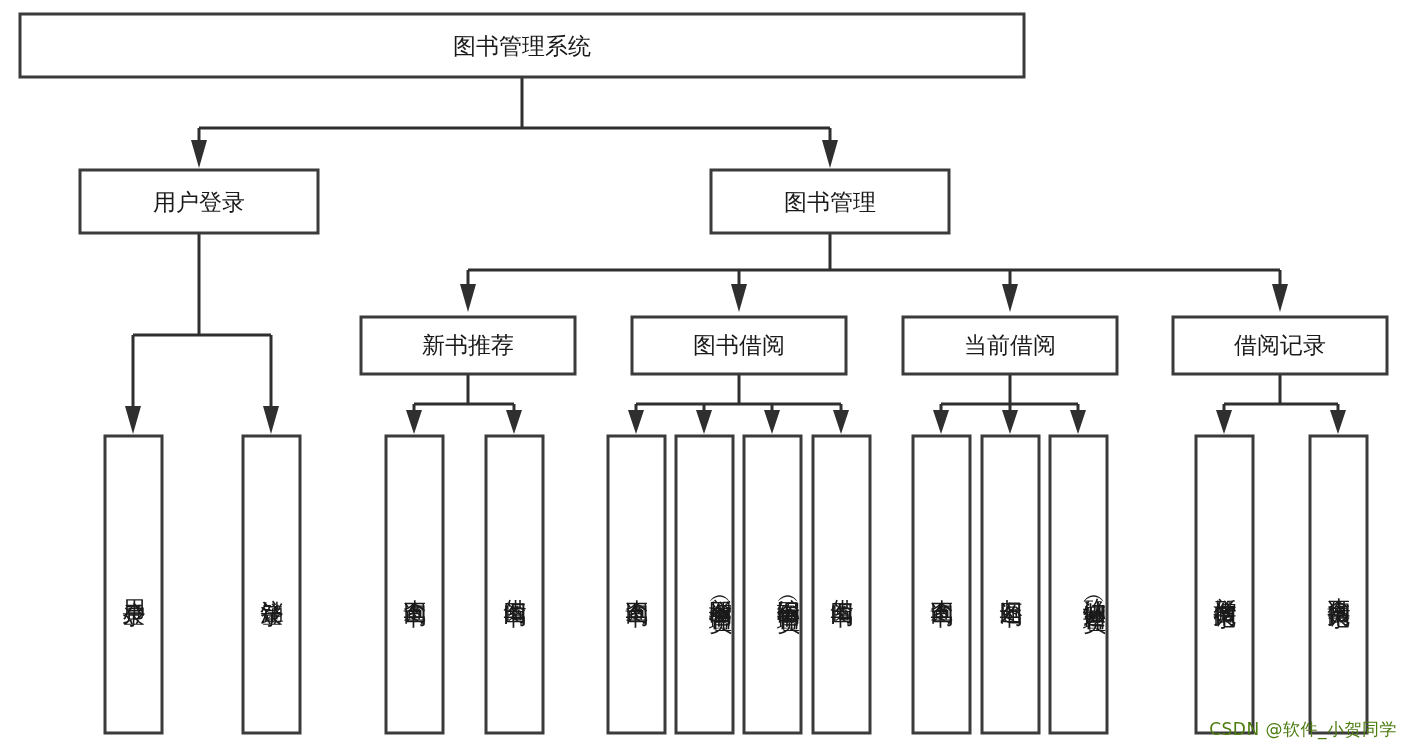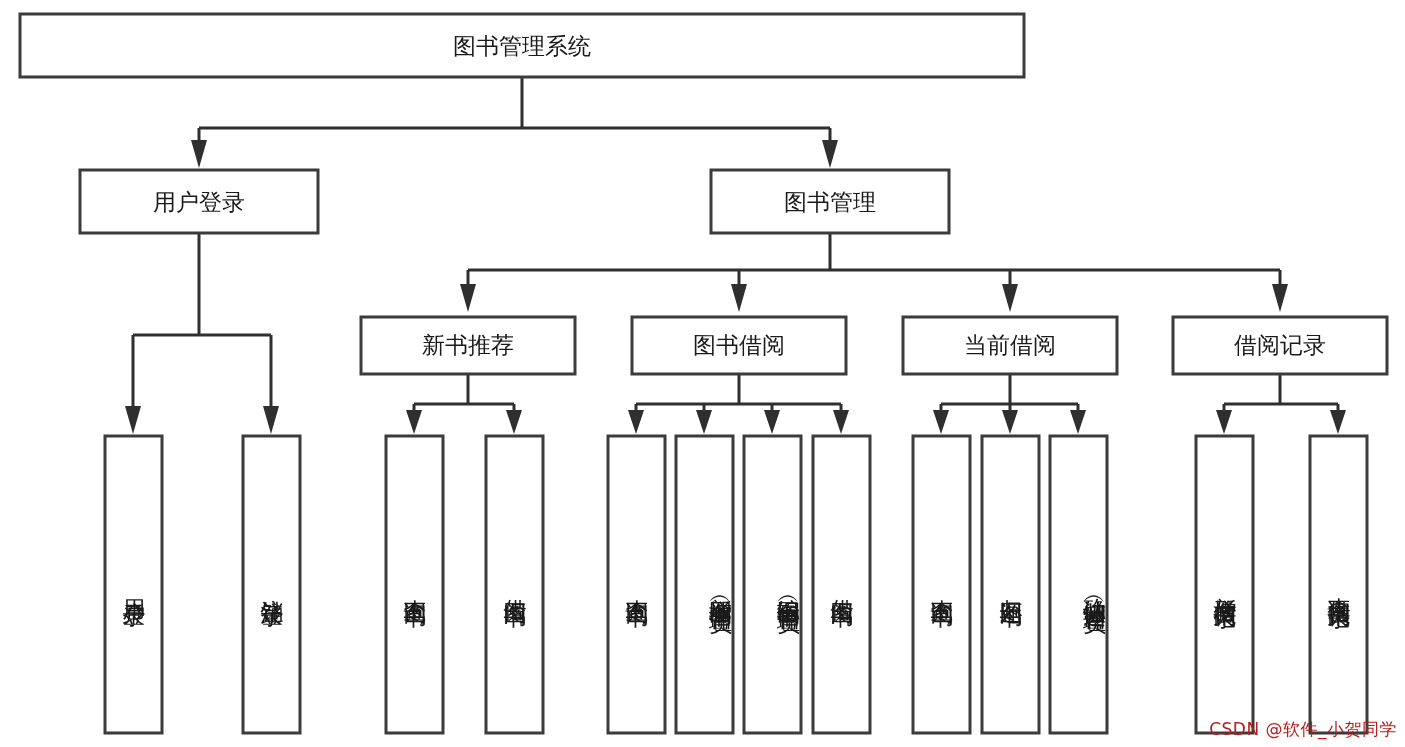--- a/index.html
+++ b/index.html
@@ -63,21 +63,21 @@
     white-space: nowrap;
     pointer-events: none;
     user-select: none;
   }
   .watermark {
     position: absolute;
     right: 8px;
     bottom: 6px;
     font-family: "DejaVu Sans", "Liberation Sans", sans-serif;
     font-size: 17px;
-    color: #b91c1c;
+    color: #4d7c0f;
     letter-spacing: 0.5px;
     white-space: nowrap;
   }
 </style>
 </head>
 <body>
 
 <div id="diagram-root">
 
   <svg id="flow-svg" viewBox="0 0 1405 747">

